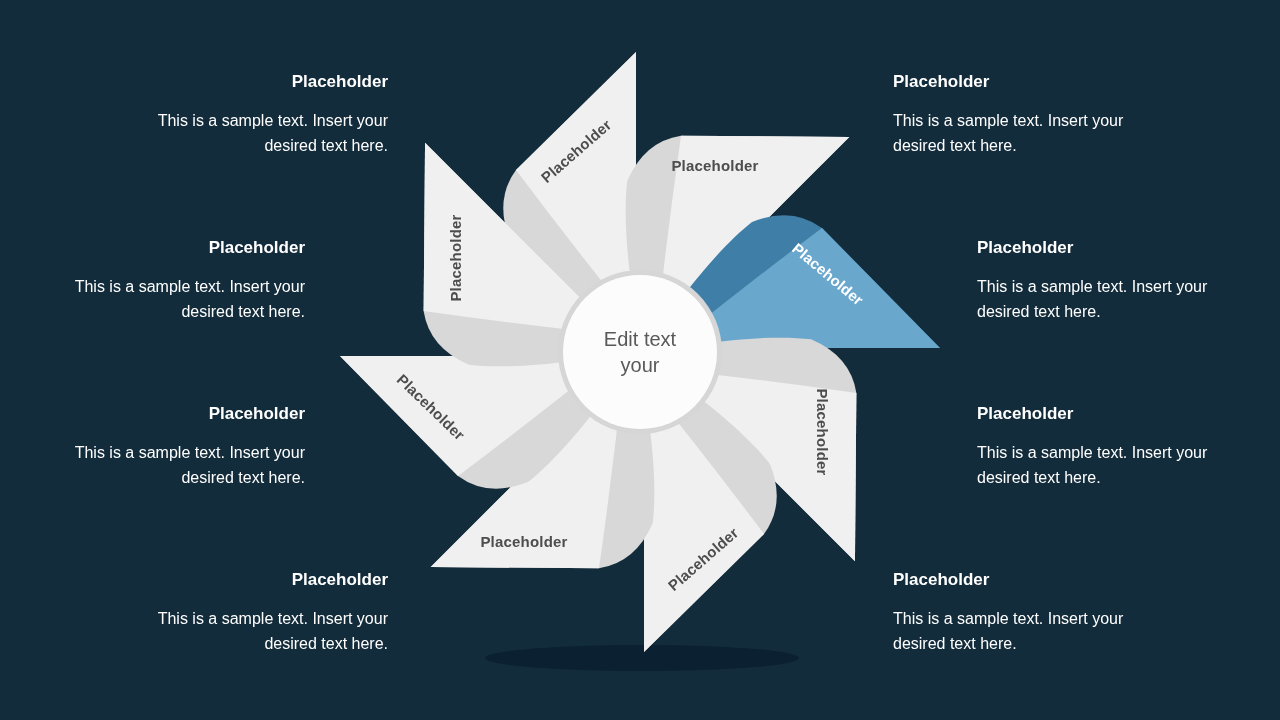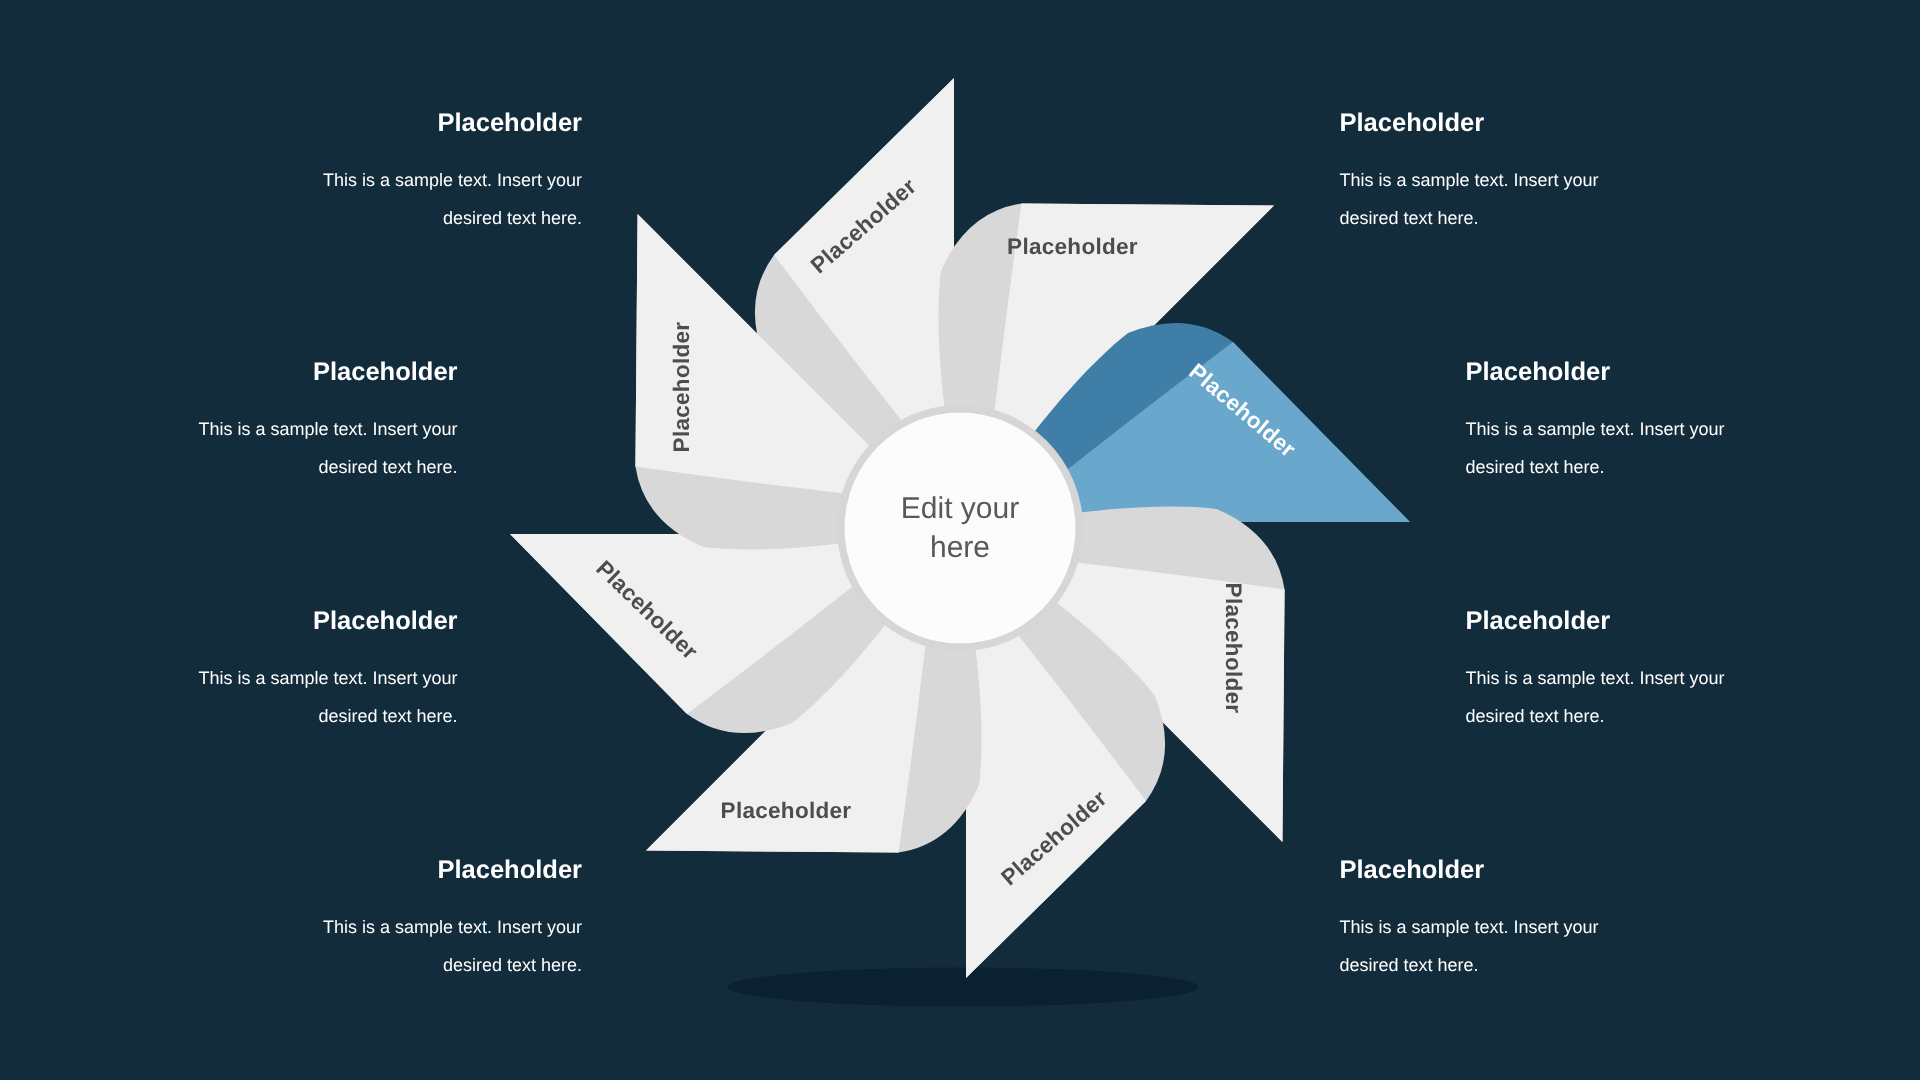--- a/index.html
+++ b/index.html
@@ -15,21 +15,21 @@
     transform:translate(-50%,-50%) rotate(var(--r,0deg));
   }
   .petal-label.light{color:#FFFFFF;}
   .center-label{
     position:absolute;left:640px;top:352px;width:96px;
     transform:translate(-50%,-50%);
     text-align:center;font-size:20px;line-height:26px;color:#595959;
   }
   .callout{position:absolute;width:330px;color:#FFFFFF;}
   .callout .title{font-size:17px;font-weight:700;line-height:22px;margin:0 0 15px 0;}
-  .callout .body{font-size:12px;line-height:25px;font-weight:400;}
+  .callout .body{font-size:16px;line-height:25px;font-weight:400;}
   .callout.left{left:58px;text-align:right;}
   .callout.right{left:893px;text-align:left;}
   .callout.left.inset{left:-25px;}
   .callout.right.inset{left:977px;}
   .r0{top:71px}.r1{top:237px}.r2{top:403px}.r3{top:569px}
 </style>
 </head>
 <body>
 
 <div class="slide">
@@ -76,21 +76,21 @@
 
   <div class="petal-label" style="left:576px;top:151px;--r:-41deg">Placeholder</div>
   <div class="petal-label" style="left:715px;top:165px;--r:0deg">Placeholder</div>
   <div class="petal-label light" style="left:828px;top:274px;--r:40deg">Placeholder</div>
   <div class="petal-label" style="left:822px;top:432px;--r:90deg">Placeholder</div>
   <div class="petal-label" style="left:703px;top:559px;--r:-41deg">Placeholder</div>
   <div class="petal-label" style="left:524px;top:541px;--r:0deg">Placeholder</div>
   <div class="petal-label" style="left:431px;top:407px;--r:44deg">Placeholder</div>
   <div class="petal-label" style="left:455px;top:258px;--r:-90deg">Placeholder</div>
 
-  <div class="center-label">Edit your here</div>
+  <div class="center-label">Edit text your</div>
 
   <div class="callout left r0">
     <div class="title">Placeholder</div>
     <div class="body">
       <div>This is a sample text. Insert your</div>
       <div>desired text here.</div>
     </div>
   </div>
   <div class="callout left inset r1">
     <div class="title">Placeholder</div>

